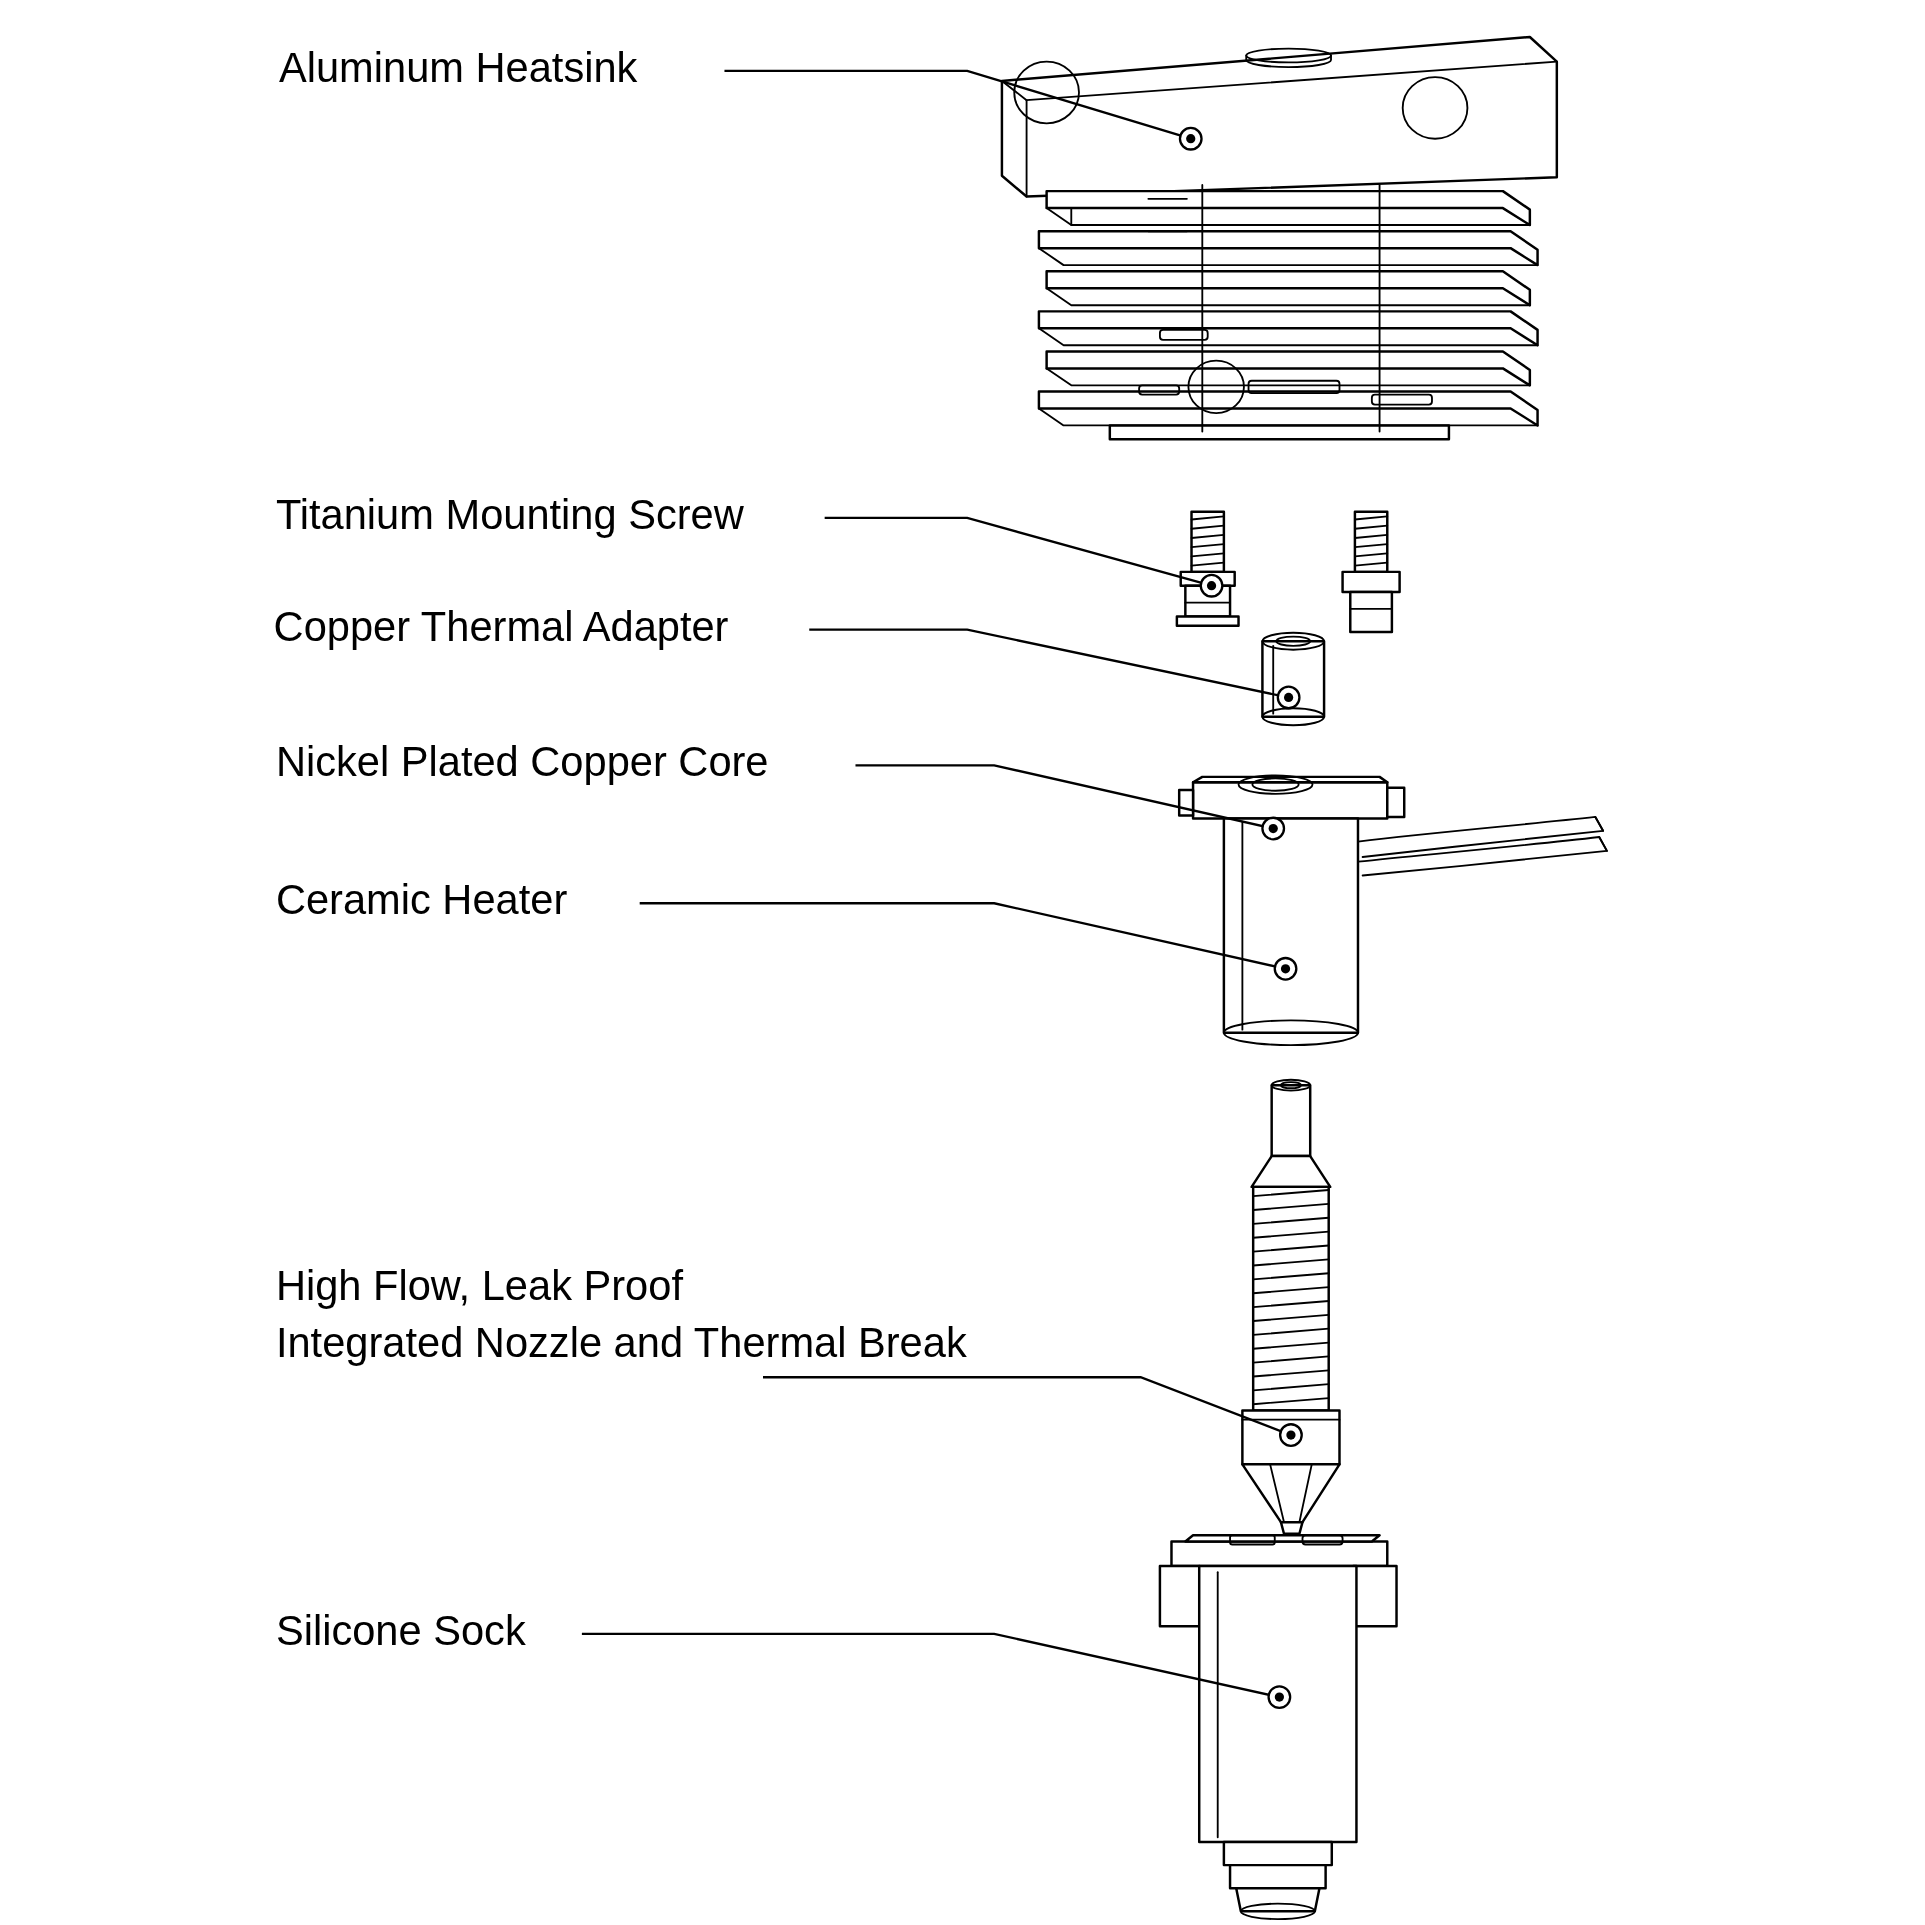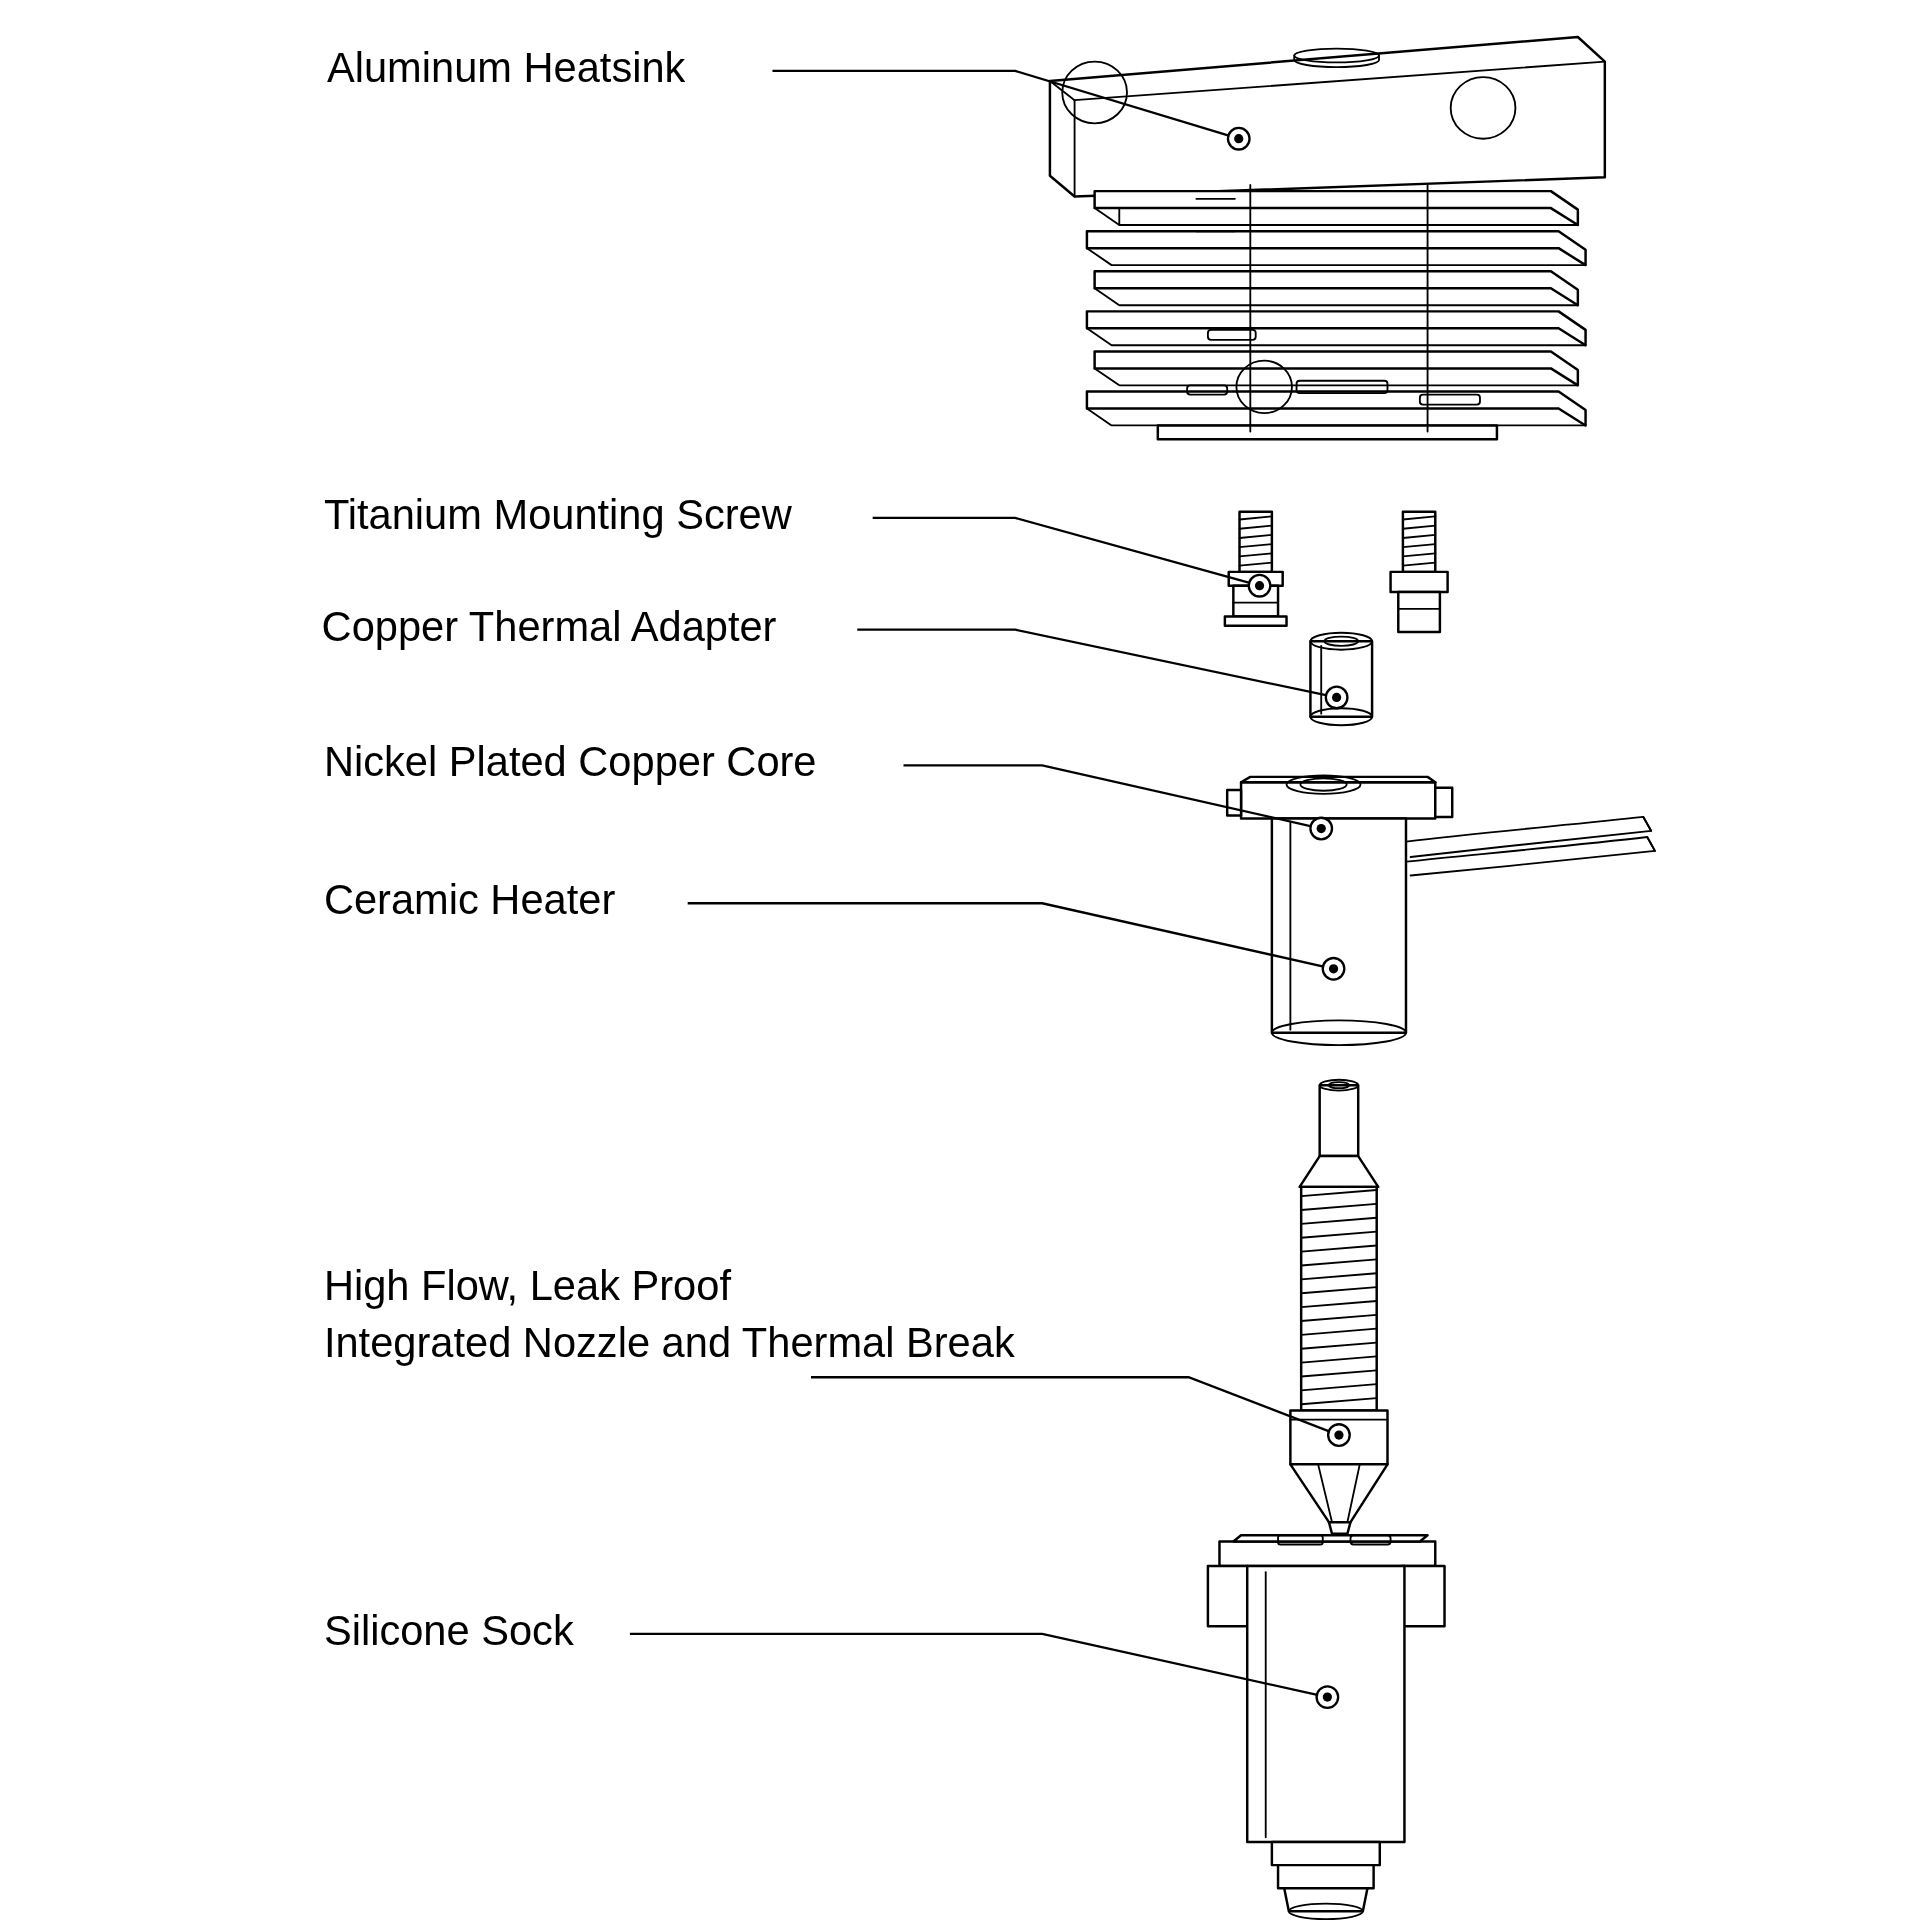--- a/index.html
+++ b/index.html
@@ -11,21 +11,20 @@
     width: 1926px;
     height: 1926px;
     overflow: hidden;
     font-family: "Liberation Sans", sans-serif;
     color: #000000;
   }
   #stage {
     position: relative;
     width: 1546px;
     height: 1926px;
-    margin-left: 48px;
   }
   svg#diagram {
     position: absolute;
     left: 0;
     top: 0;
     width: 1926px;
     height: 1926px;
     display: block;
   }
   .lbl {

